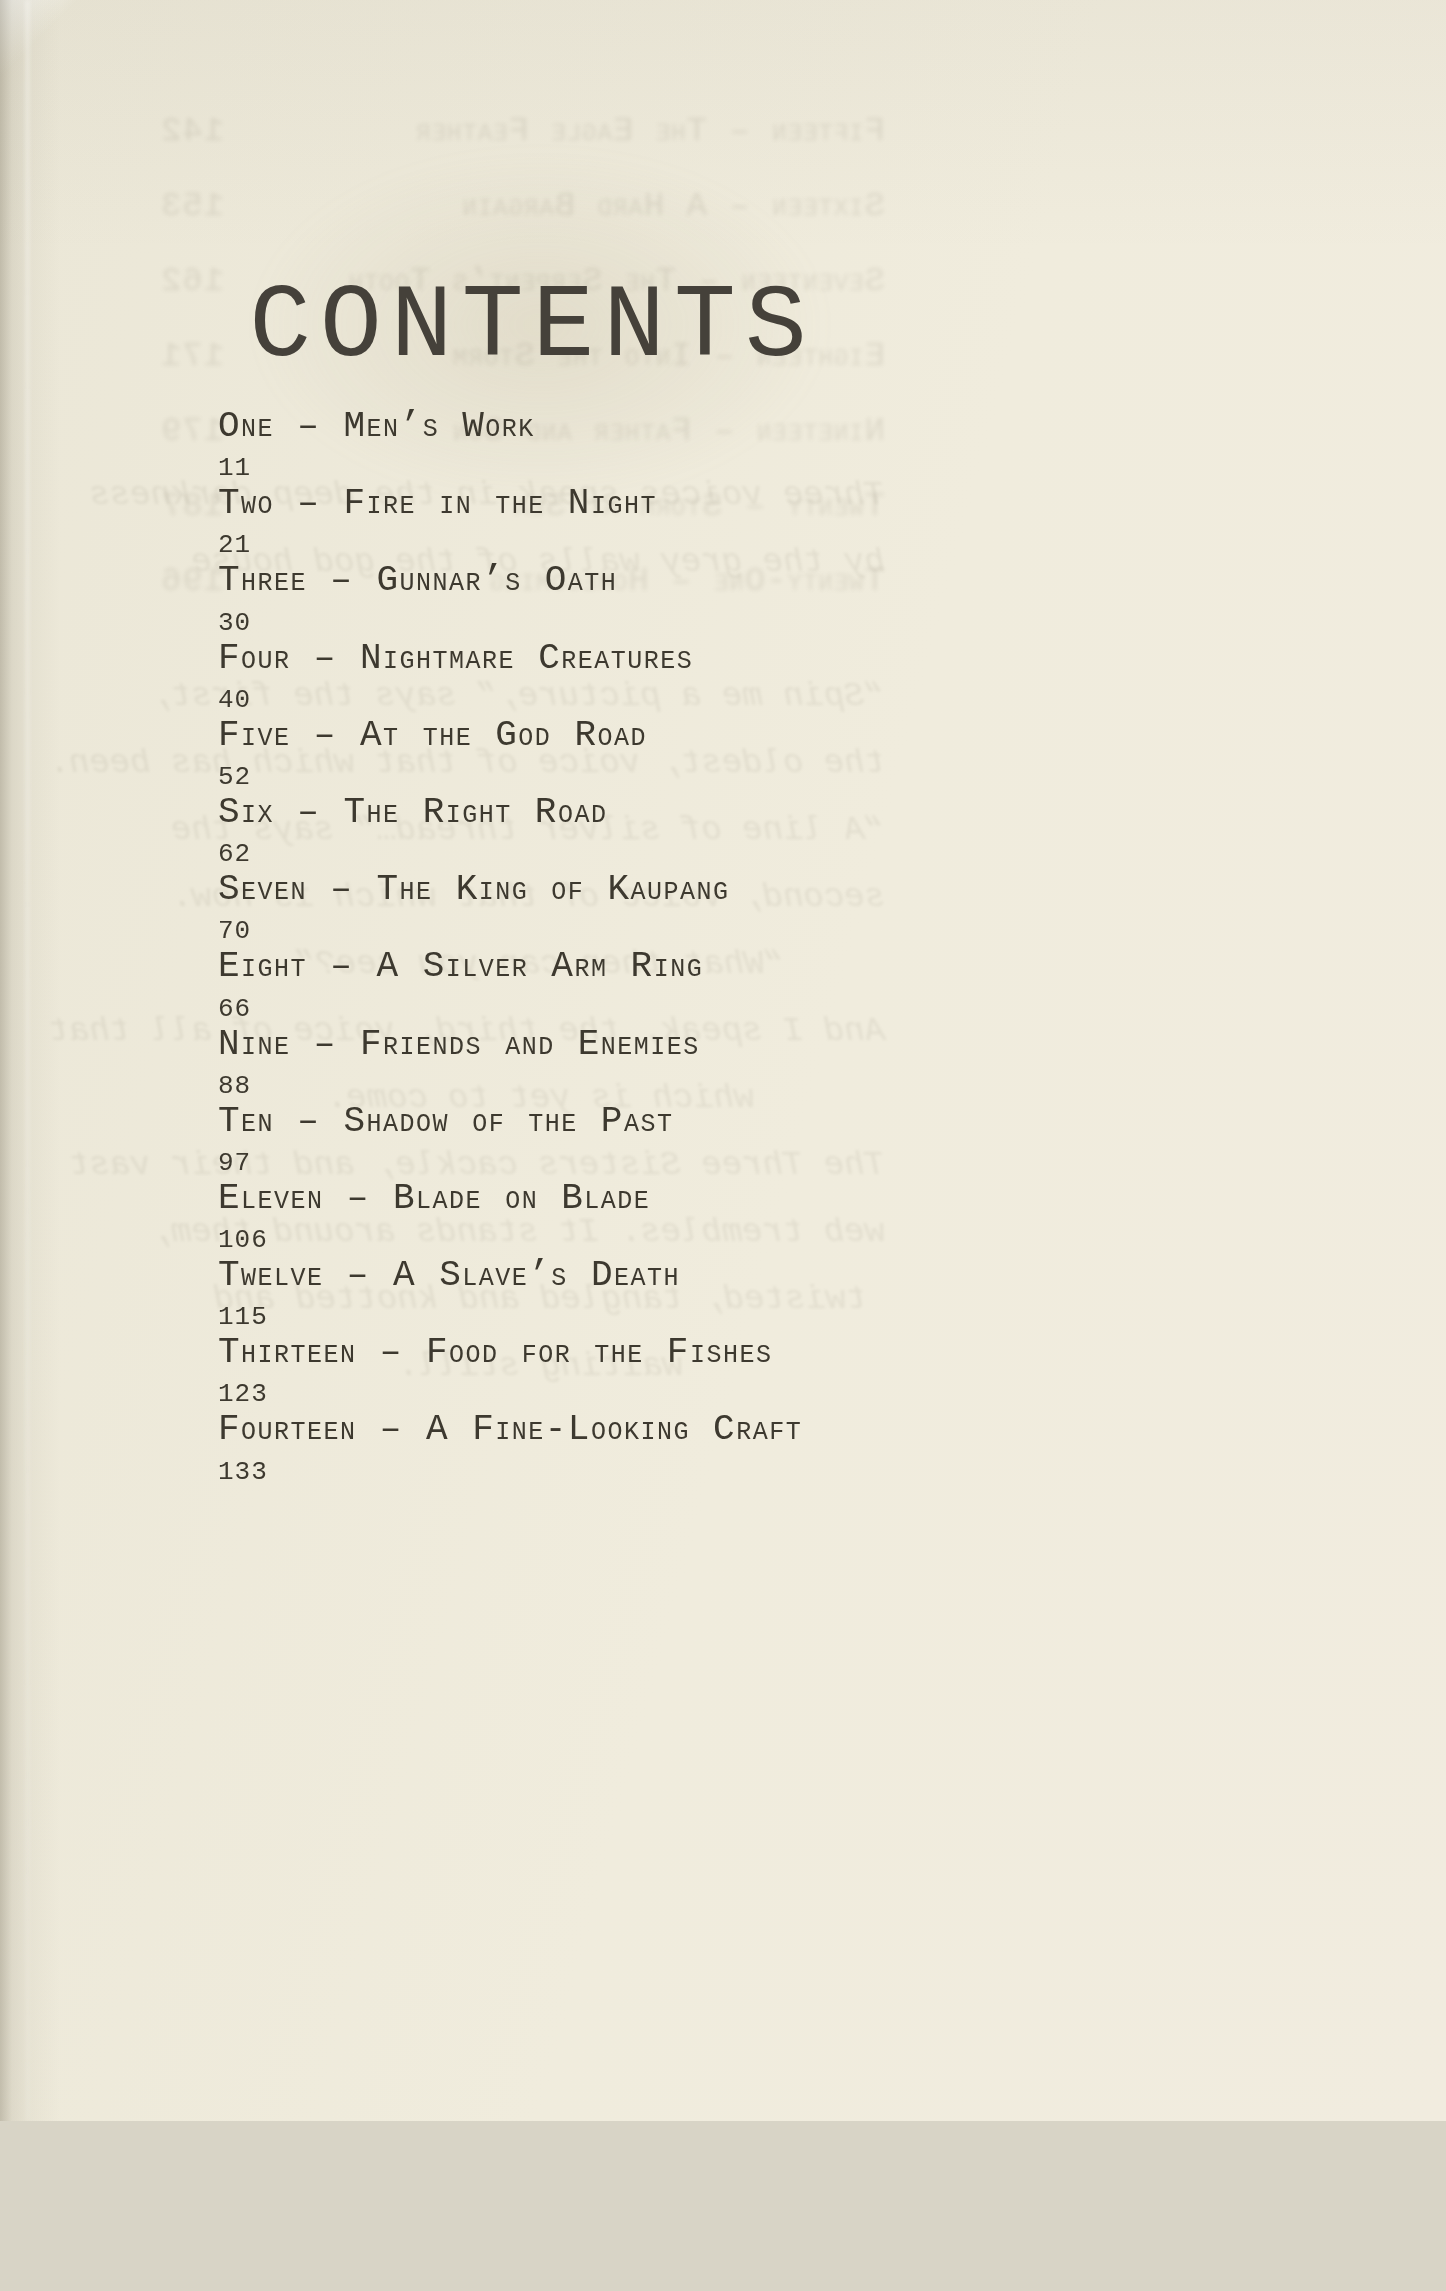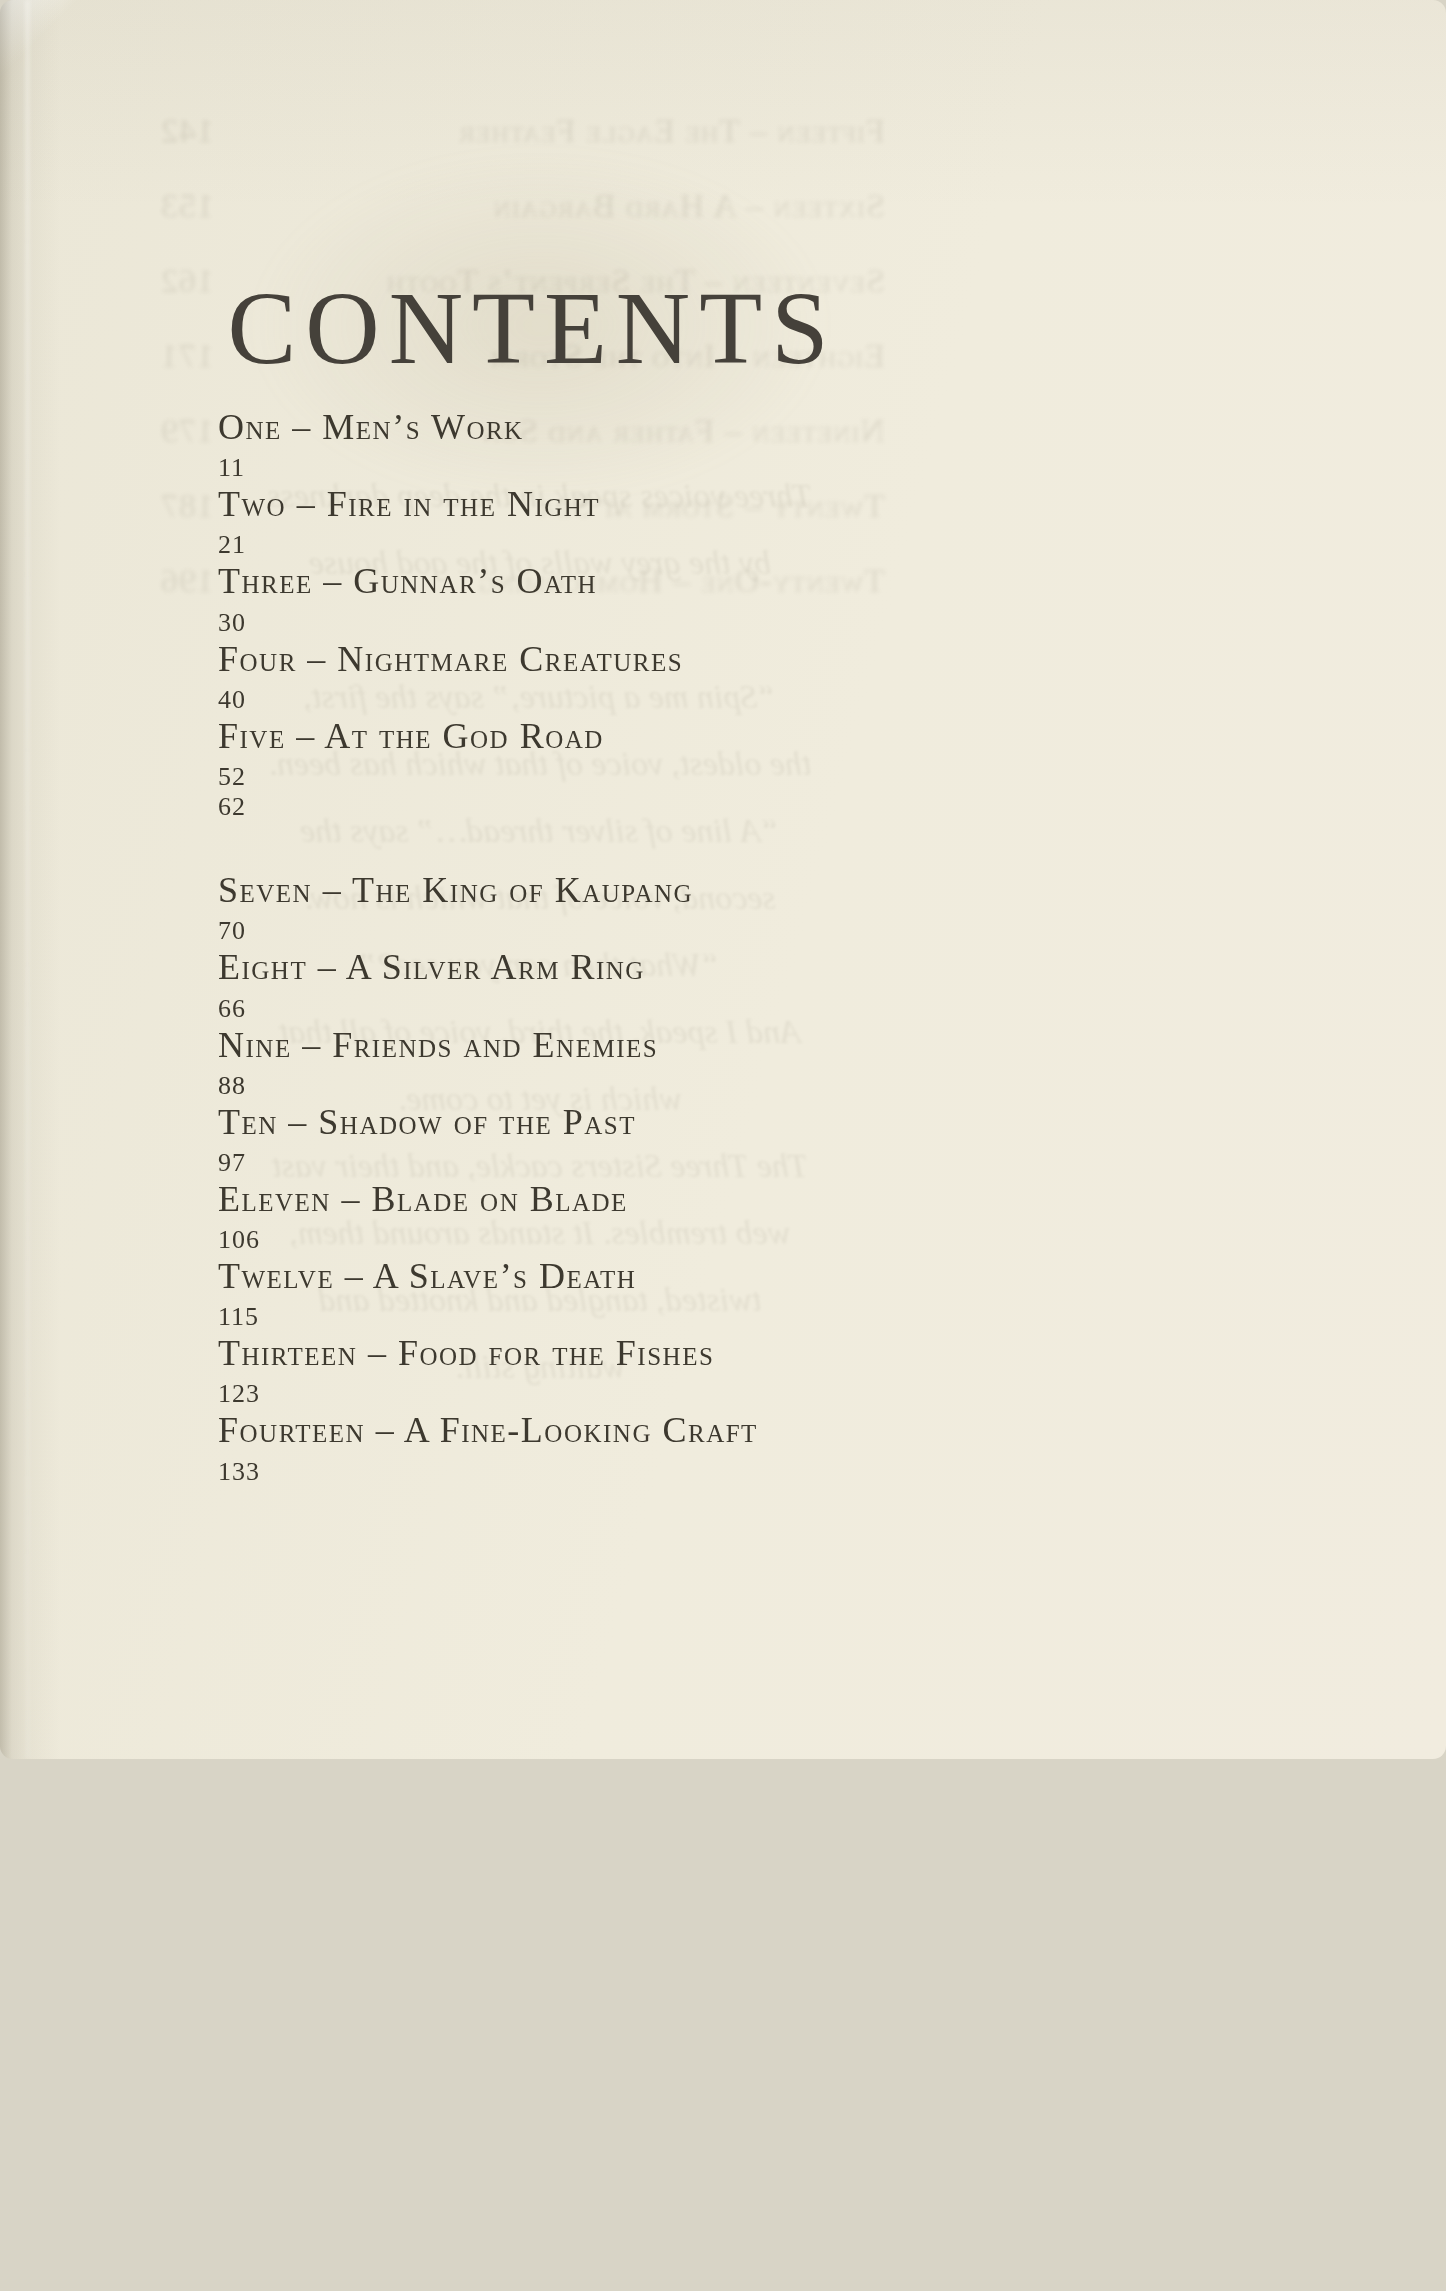--- a/index.html
+++ b/index.html
@@ -3,29 +3,28 @@
 <meta charset="utf-8">
 <style>
   html, body {
     margin: 0;
     padding: 0;
     background: #d8d4c6;
   }
   .page {
     position: relative;
     width: 1446px;
-    height: 1759px;
+    height: 2121px;
     overflow: hidden;
-    font-family: Liberation Serif, serif;
+    font-family: Liberation Mono, monospace;
     background:
       linear-gradient(90deg, rgba(104,96,76,0.32) 0px, rgba(104,96,76,0.12) 12px, rgba(104,96,76,0.05) 30px, rgba(104,96,76,0) 60px),
       linear-gradient(135deg, rgba(248,248,244,0.85) 0px, rgba(248,248,244,0) 55px),
       linear-gradient(180deg, rgba(120,112,92,0.05) 0%, rgba(120,112,92,0) 12%),
       linear-gradient(105deg, #ebe7d7 0%, #f0ecdd 55%, #f1ecdf 100%);
-    border-radius: 13px;
   }
   
   .edge-crease {
     position: absolute;
     left: 26px; top: 0;
     width: 3px; height: 100%;
     background: linear-gradient(180deg, rgba(255,255,252,0.5), rgba(255,255,252,0.15));
     filter: blur(2px);
   }
   .title {
@@ -188,20 +187,21 @@
       </div>
       <div class="toc-row">
         <span class="toc-label">Four – Nightmare Creatures</span>
         <span class="toc-page">40</span>
       </div>
       <div class="toc-row">
         <span class="toc-label">Five – At the God Road</span>
         <span class="toc-page">52</span>
       </div>
       <div class="toc-row">
+        <span class="toc-label">Six – The Right Road</span>
         <span class="toc-page">62</span>
       </div>
       <div class="toc-row">
         <span class="toc-label">Seven – The King of Kaupang</span>
         <span class="toc-page">70</span>
       </div>
       <div class="toc-row">
         <span class="toc-label">Eight – A Silver Arm Ring</span>
         <span class="toc-page">66</span>
       </div>

